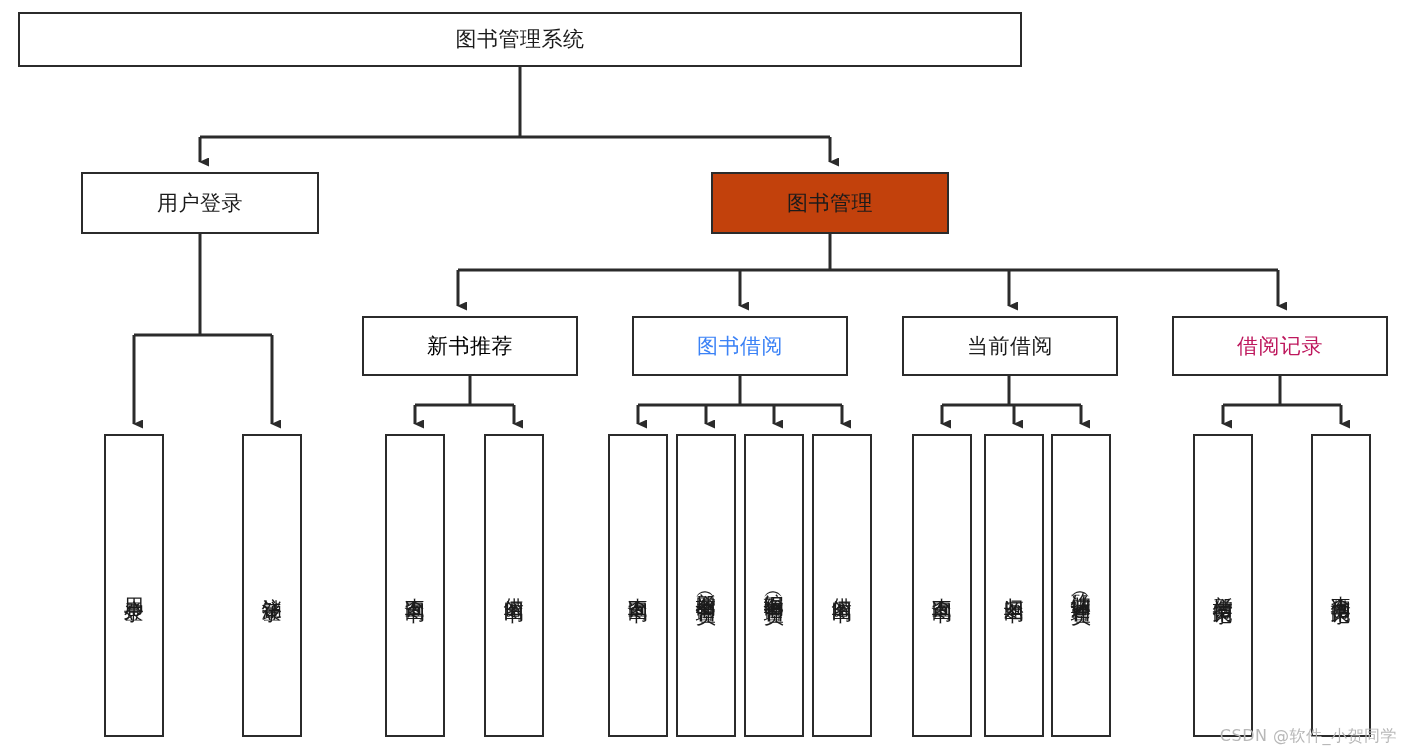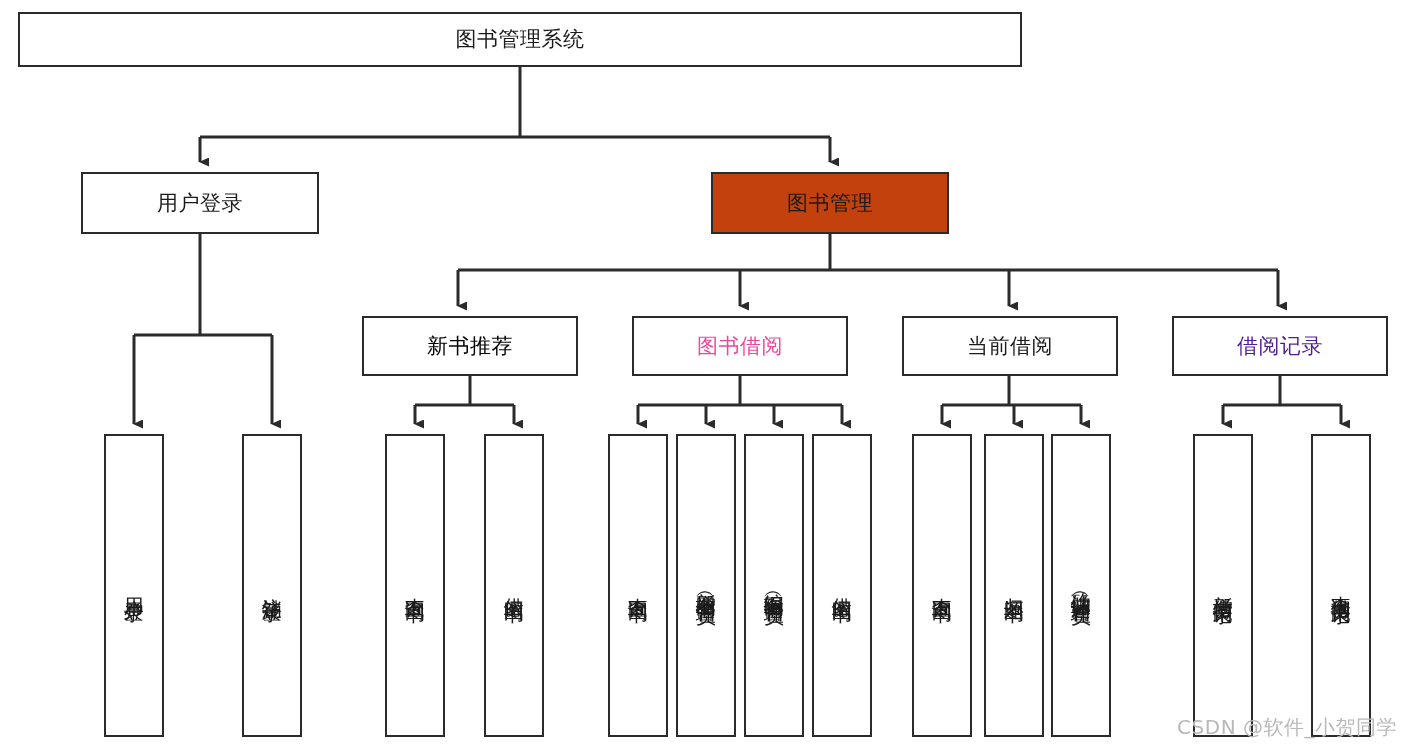--- a/index.html
+++ b/index.html
@@ -52,22 +52,22 @@
     text-orientation: upright;
     white-space: normal;
     font-size: 20px;
     line-height: 1.22;
     letter-spacing: 2px;
     max-height: 290px;
   }
   #watermark {
     position: absolute;
     right: 8px;
-    bottom: 6px;
-    font-size: 20px;
+    bottom: 0;
+    font-size: 16px;
     color: #b8b8b8;
     letter-spacing: 0.5px;
     user-select: none;
     white-space: nowrap;
   }
 </style>
 </head>
 <body>
 
 <div id="diagram-root">
@@ -130,27 +130,27 @@
   <div class="node lvl2" style="left: 81px; top: 172px; width: 238px; height: 62px; border-color: rgb(43, 43, 43); background: rgb(255, 255, 255); color: rgb(27, 27, 27);">
     <span class="label">用户登录</span>
   </div>
   <div class="node lvl2" style="left: 711px; top: 172px; width: 238px; height: 62px; border-color: rgb(43, 43, 43); background: #c2410c; color: rgb(27, 27, 27);">
     <span class="label">图书管理</span>
   </div>
 
   <div class="node lvl3" style="left: 362px; top: 316px; width: 216px; height: 60px; border-color: rgb(43, 43, 43); background: rgb(255, 255, 255); color: #000000;">
     <span class="label">新书推荐</span>
   </div>
-  <div class="node lvl3" style="left: 632px; top: 316px; width: 216px; height: 60px; border-color: rgb(43, 43, 43); background: rgb(255, 255, 255); color: #ec4899;">
+  <div class="node lvl3" style="left: 632px; top: 316px; width: 216px; height: 60px; border-color: rgb(43, 43, 43); background: rgb(255, 255, 255); color: #3b82f6;">
     <span class="label">图书借阅</span>
   </div>
   <div class="node lvl3" style="left: 902px; top: 316px; width: 216px; height: 60px; border-color: rgb(43, 43, 43); background: rgb(255, 255, 255); color: rgb(27, 27, 27); align-items: center;">
     <span class="label">当前借阅</span>
   </div>
-  <div class="node lvl3" style="left: 1172px; top: 316px; width: 216px; height: 60px; border-color: rgb(43, 43, 43); background: rgb(255, 255, 255); color: #4c1d95;">
+  <div class="node lvl3" style="left: 1172px; top: 316px; width: 216px; height: 60px; border-color: rgb(43, 43, 43); background: rgb(255, 255, 255); color: #be185d;">
     <span class="label">借阅记录</span>
   </div>
 
   <div class="node leaf" style="left: 104px; top: 434px; width: 60px; height: 303px; border-color: rgb(43, 43, 43); background: rgb(255, 255, 255); color: rgb(27, 27, 27);">
     <span class="label">用户登录</span>
   </div>
   <div class="node leaf" style="left: 242px; top: 434px; width: 60px; height: 303px; border-color: rgb(43, 43, 43); background: rgb(255, 255, 255); color: rgb(27, 27, 27);">
     <span class="label">注销登录</span>
   </div>
   <div class="node leaf" style="left: 385px; top: 434px; width: 60px; height: 303px; border-color: rgb(43, 43, 43); background: rgb(255, 255, 255); color: rgb(27, 27, 27);">

